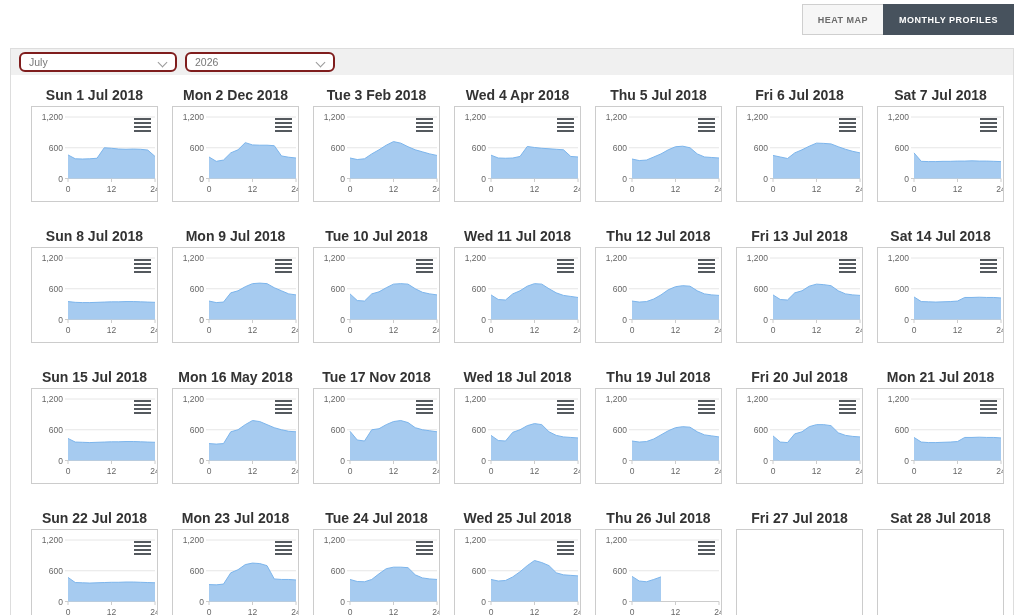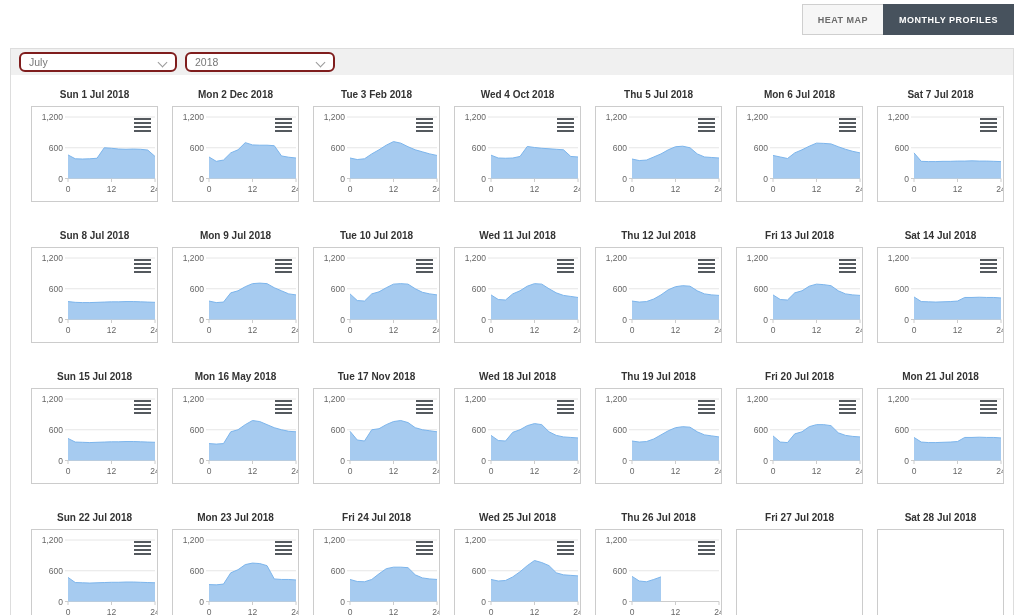--- a/index.html
+++ b/index.html
@@ -28,21 +28,21 @@
   }
   .select.month { width:158px; } .select.year { width:150px; }
   .chev { position:absolute; right:9px; top:5px; width:7px; height:7px;
           border-right:1.5px solid #9a9a9a; border-bottom:1.5px solid #9a9a9a;
           transform:rotate(45deg); }
 
   
   .grid { display:grid; grid-template-columns:repeat(7,127px);
           column-gap:14px; row-gap:28px; padding:14px 0 0 20px; }
   .cell {}
-  .c-title { font-size:10px; font-weight:bold; color:#333; text-align:center;
+  .c-title { font-size:14px; font-weight:bold; color:#333; text-align:center;
              height:12px; line-height:12px; margin-bottom:5px; white-space:nowrap; }
   .c-box { position:relative; width:127px; height:96px; border:1px solid #ccc;
            background:#fff;text-align:right; }
   .c-box svg { display:block; }
   .menu-btn { position:absolute; top:11px; right:6px; width:17px; height:14px;
               cursor:pointer; }
   .menu-btn i { display:block; height:2px; background:#54595e; margin-bottom:2px; }
 </style>
 </head>
 <body>
@@ -52,21 +52,21 @@
   <div class="tab active">MONTHLY PROFILES</div>
 </div>
 
 <div class="panel">
   <div class="toolbar">
     <div class="select month">
       <span>July</span>
       <i class="chev"></i>
     </div>
     <div class="select year">
-      <span>2018</span>
+      <span>2026</span>
       <i class="chev"></i>
     </div>
   </div>
   <div class="grid" id="charts-grid">
       <div class="cell">
         <div class="c-title">Sun 1 Jul 2018</div>
         <div class="c-box">
           <svg width="125" height="94" viewBox="0 0 125 94">
             <line x1="33" y1="10" x2="123" y2="10" stroke="#e6e6e6" stroke-width="1"></line>
             <line x1="33" y1="40.75" x2="123" y2="40.75" stroke="#e6e6e6" stroke-width="1"></line>
@@ -139,21 +139,21 @@
           </svg>
           <div class="menu-btn">
             <i></i>
             <i></i>
             <i></i>
             <i></i>
           </div>
         </div>
       </div>
       <div class="cell">
-        <div class="c-title">Wed 4 Oct 2018</div>
+        <div class="c-title">Wed 4 Apr 2018</div>
         <div class="c-box">
           <svg width="125" height="94" viewBox="0 0 125 94">
             <line x1="33" y1="10" x2="123" y2="10" stroke="#e6e6e6" stroke-width="1"></line>
             <line x1="33" y1="40.75" x2="123" y2="40.75" stroke="#e6e6e6" stroke-width="1"></line>
             <line x1="33" y1="71.5" x2="123" y2="71.5" stroke="#cccccc" stroke-width="1"></line>
             <text x="31" y="13" text-anchor="end" font-size="8.5" fill="#666666">1,200</text>
             <text x="31" y="43.75" text-anchor="end" font-size="8.5" fill="#666666">600</text>
             <text x="31" y="74.5" text-anchor="end" font-size="8.5" fill="#666666">0</text>
             <path d="M 36 71.5 L 36 48.181250000000006 L 43.25 51 L 50.5 51.25625 L 57.75 51 L 65 49.4625 L 72.25 39.46875 L 79.5 40.493750000000006 L 86.75 41.2625 L 94 41.775 L 101.25 42.2875 L 108.5 42.8 L 115.75 49.4625 L 123 49.975 L 123 71.5 Z" fill="#a6cbf0" stroke="none"></path>
             <polyline points="36,48.181250000000006 43.25,51 50.5,51.25625 57.75,51 65,49.4625 72.25,39.46875 79.5,40.493750000000006 86.75,41.2625 94,41.775 101.25,42.2875 108.5,42.8 115.75,49.4625 123,49.975" fill="none" stroke="#7cb5ec" stroke-width="1"></polyline>
@@ -193,21 +193,21 @@
           </svg>
           <div class="menu-btn">
             <i></i>
             <i></i>
             <i></i>
             <i></i>
           </div>
         </div>
       </div>
       <div class="cell">
-        <div class="c-title">Mon 6 Jul 2018</div>
+        <div class="c-title">Fri 6 Jul 2018</div>
         <div class="c-box">
           <svg width="125" height="94" viewBox="0 0 125 94">
             <line x1="33" y1="10" x2="123" y2="10" stroke="#e6e6e6" stroke-width="1"></line>
             <line x1="33" y1="40.75" x2="123" y2="40.75" stroke="#e6e6e6" stroke-width="1"></line>
             <line x1="33" y1="71.5" x2="123" y2="71.5" stroke="#cccccc" stroke-width="1"></line>
             <text x="31" y="13" text-anchor="end" font-size="8.5" fill="#666666">1,200</text>
             <text x="31" y="43.75" text-anchor="end" font-size="8.5" fill="#666666">600</text>
             <text x="31" y="74.5" text-anchor="end" font-size="8.5" fill="#666666">0</text>
             <path d="M 36 71.5 L 36 48.4375 L 43.25 49.975 L 50.5 51.5125 L 57.75 45.875 L 65 42.8 L 72.25 39.2125 L 79.5 36.1375 L 86.75 36.393750000000004 L 94 36.90625 L 101.25 39.724999999999994 L 108.5 42.2875 L 115.75 44.337500000000006 L 123 45.875 L 123 71.5 Z" fill="#a6cbf0" stroke="none"></path>
             <polyline points="36,48.4375 43.25,49.975 50.5,51.5125 57.75,45.875 65,42.8 72.25,39.2125 79.5,36.1375 86.75,36.393750000000004 94,36.90625 101.25,39.724999999999994 108.5,42.2875 115.75,44.337500000000006 123,45.875" fill="none" stroke="#7cb5ec" stroke-width="1"></polyline>
@@ -679,21 +679,21 @@
           </svg>
           <div class="menu-btn">
             <i></i>
             <i></i>
             <i></i>
             <i></i>
           </div>
         </div>
       </div>
       <div class="cell">
-        <div class="c-title">Fri 24 Jul 2018</div>
+        <div class="c-title">Tue 24 Jul 2018</div>
         <div class="c-box">
           <svg width="125" height="94" viewBox="0 0 125 94">
             <line x1="33" y1="10" x2="123" y2="10" stroke="#e6e6e6" stroke-width="1"></line>
             <line x1="33" y1="40.75" x2="123" y2="40.75" stroke="#e6e6e6" stroke-width="1"></line>
             <line x1="33" y1="71.5" x2="123" y2="71.5" stroke="#cccccc" stroke-width="1"></line>
             <text x="31" y="13" text-anchor="end" font-size="8.5" fill="#666666">1,200</text>
             <text x="31" y="43.75" text-anchor="end" font-size="8.5" fill="#666666">600</text>
             <text x="31" y="74.5" text-anchor="end" font-size="8.5" fill="#666666">0</text>
             <path d="M 36 71.5 L 36 49.4625 L 43.25 51.5125 L 50.5 51.76875 L 57.75 49.4625 L 65 43.825 L 72.25 38.7 L 79.5 37.1625 L 86.75 37.1625 L 94 37.675 L 101.25 44.849999999999994 L 108.5 47.925 L 115.75 48.95 L 123 49.4625 L 123 71.5 Z" fill="#a6cbf0" stroke="none"></path>
             <polyline points="36,49.4625 43.25,51.5125 50.5,51.76875 57.75,49.4625 65,43.825 72.25,38.7 79.5,37.1625 86.75,37.1625 94,37.675 101.25,44.849999999999994 108.5,47.925 115.75,48.95 123,49.4625" fill="none" stroke="#7cb5ec" stroke-width="1"></polyline>

